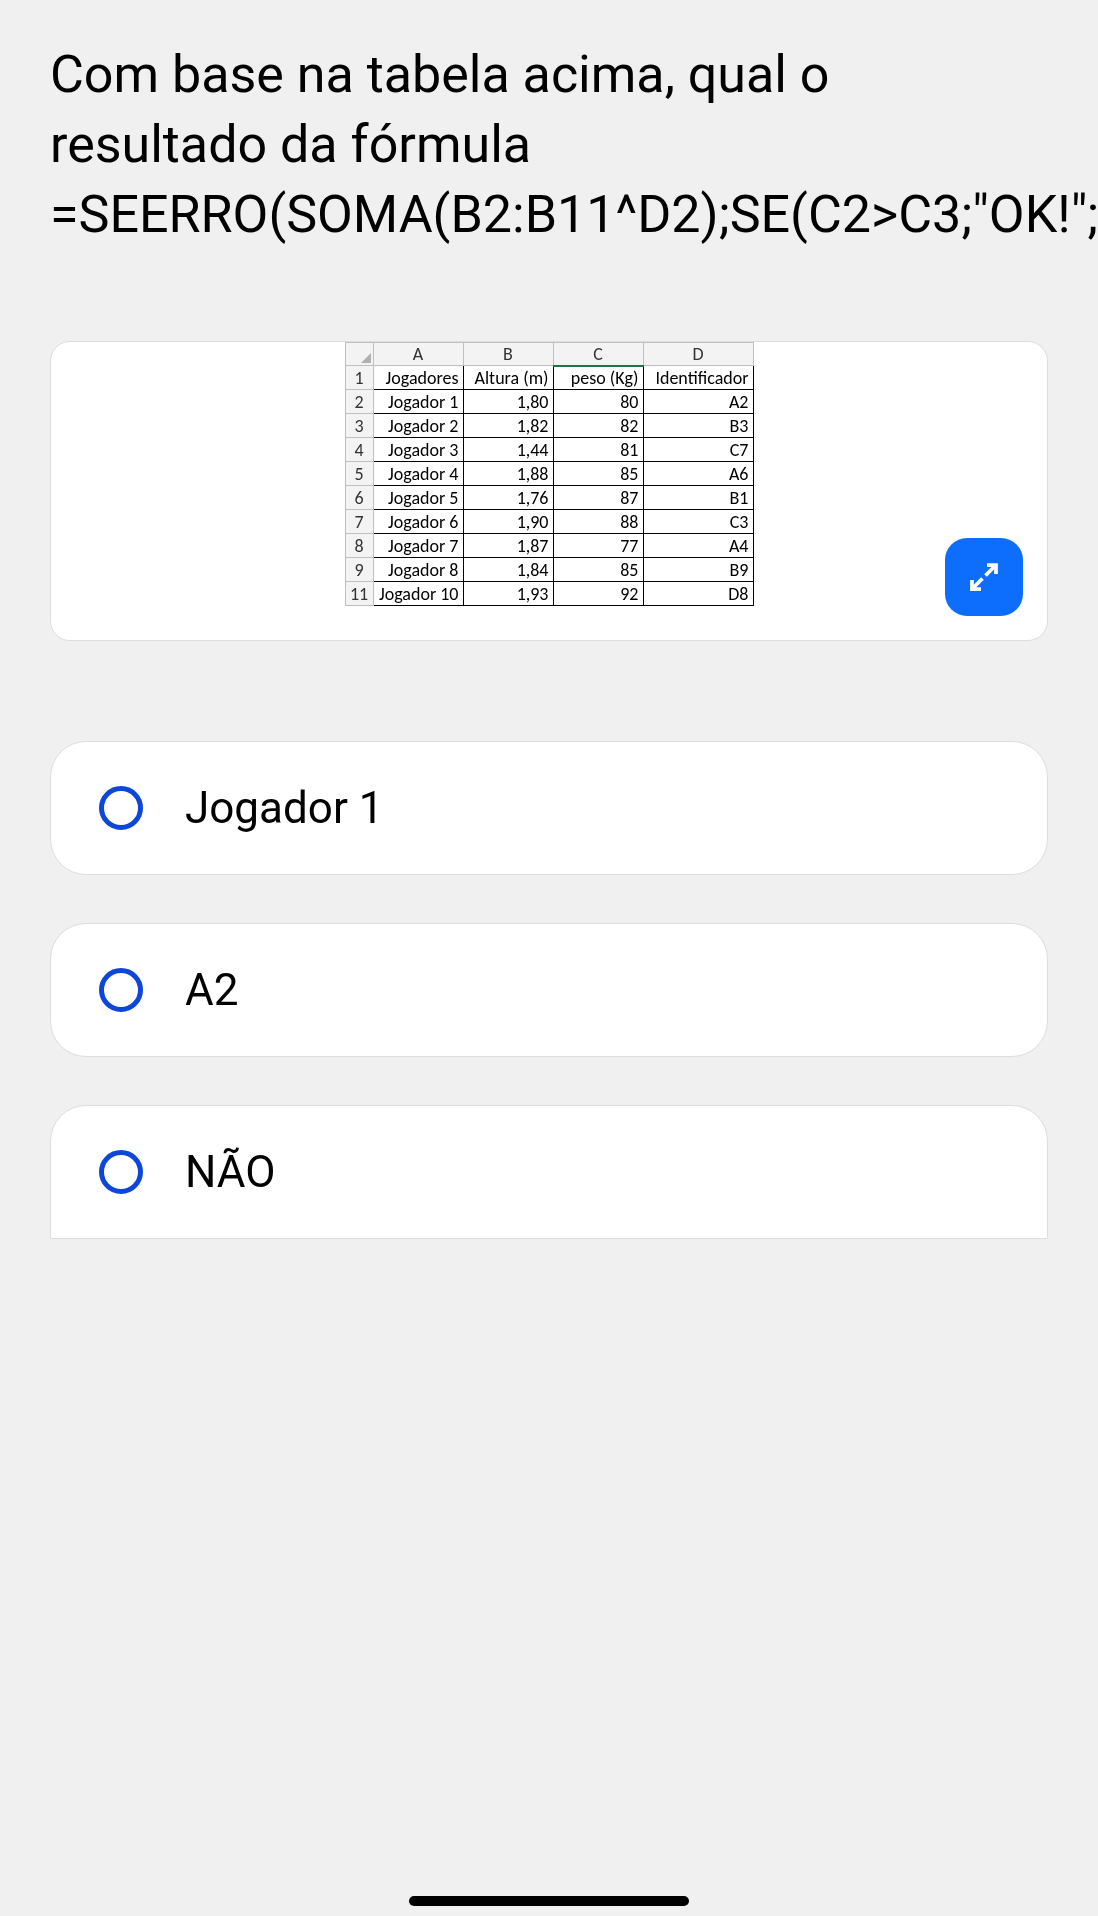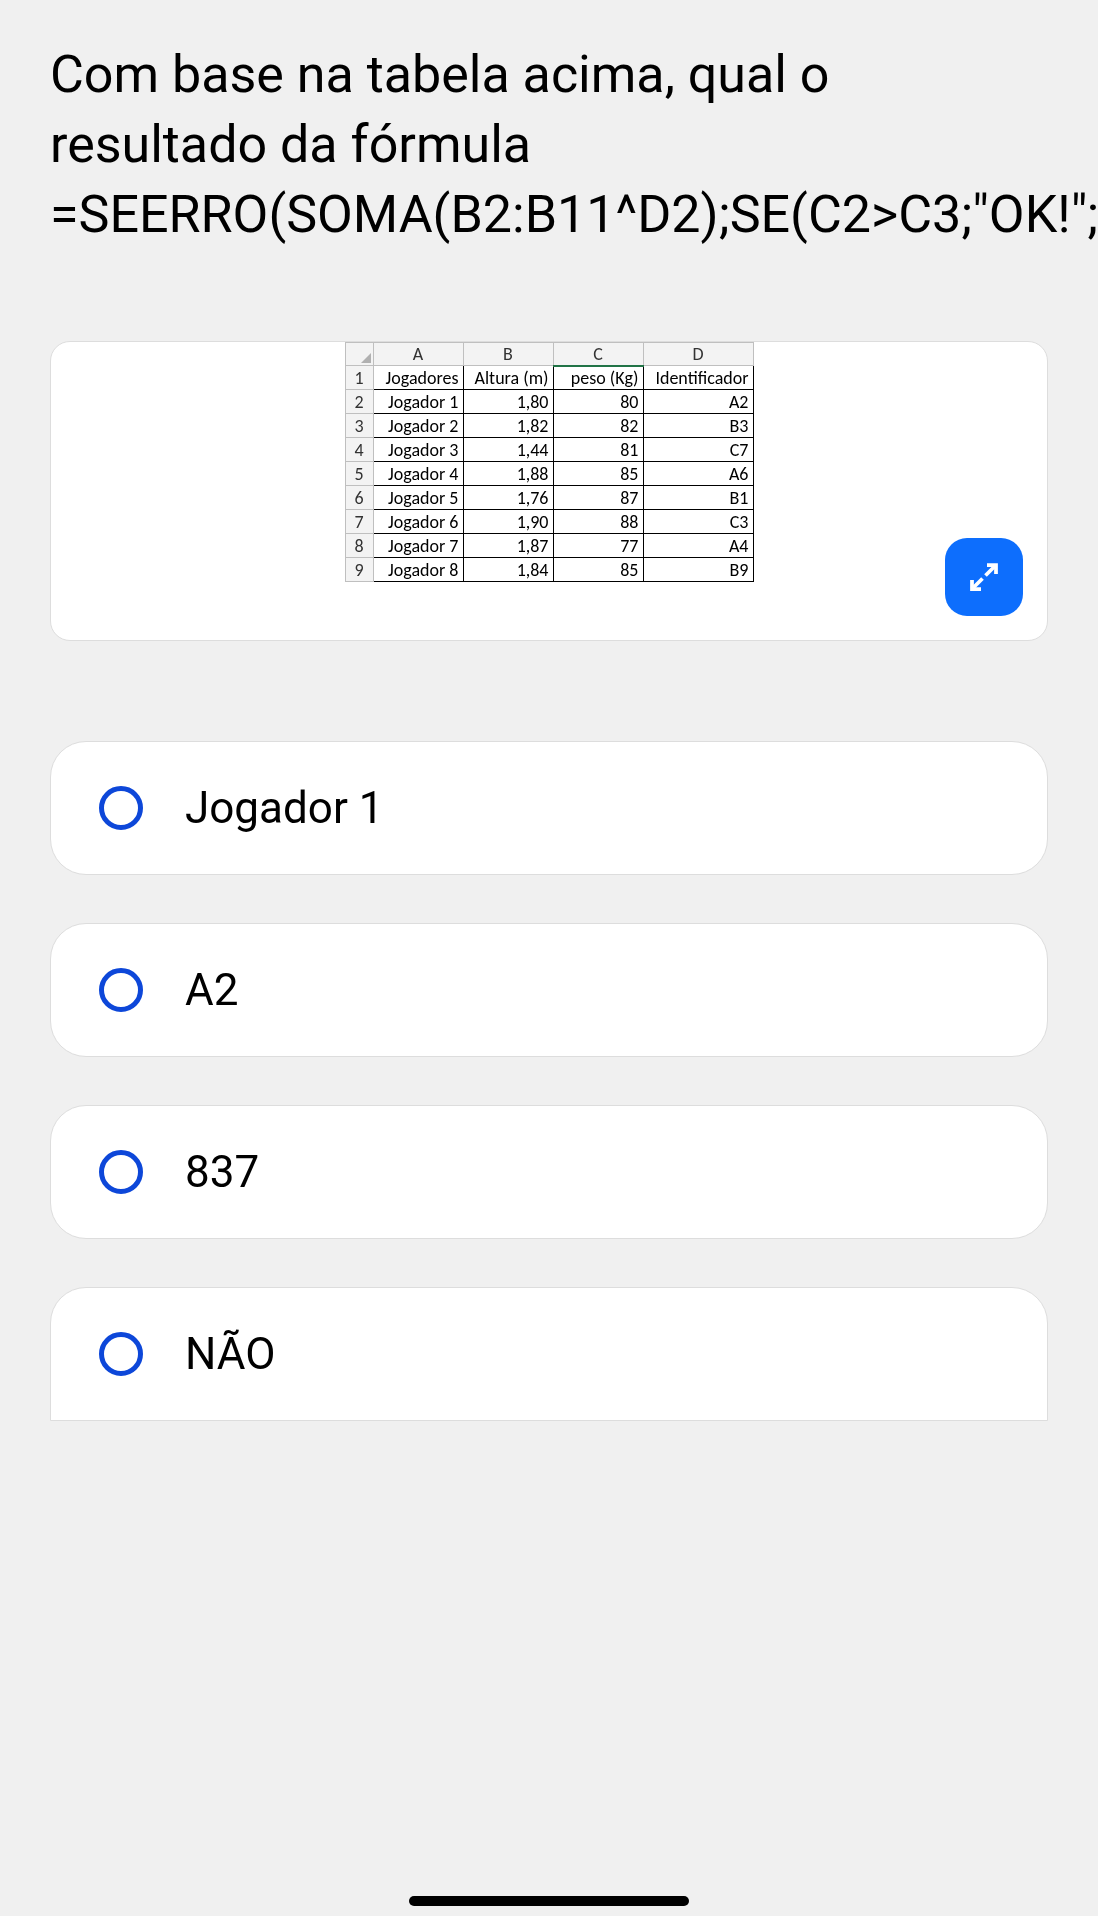--- a/index.html
+++ b/index.html
@@ -204,20 +204,27 @@
             <td class="r">77</td>
             <td class="l">A4</td>
           </tr>
           <tr>
             <th class="rowhead">9</th>
             <td class="l">Jogador 8</td>
             <td class="r">1,84</td>
             <td class="r">85</td>
             <td class="l">B9</td>
           </tr>
+          <tr>
+            <th class="rowhead">11</th>
+            <td class="l">Jogador 10</td>
+            <td class="r">1,93</td>
+            <td class="r">92</td>
+            <td class="l">D8</td>
+          </tr>
         </tbody>
     </table>
     <div class="expand-btn">
       <svg viewBox="0 0 24 24">
         <path d="M14 4h6v6"></path>
         <path d="M20 4l-7 7"></path>
         <path d="M10 20H4v-6"></path>
         <path d="M4 20l7-7"></path>
       </svg>
     </div>
@@ -225,24 +232,20 @@
 
   <div class="options">
     <div class="option">
       <div class="radio"></div>
       <div class="option-label">Jogador 1</div>
     </div>
     <div class="option">
       <div class="radio"></div>
       <div class="option-label">A2</div>
     </div>
-    <div class="option">
-      <div class="radio"></div>
-      <div class="option-label">837</div>
-    </div>
     <div class="option last">
       <div class="radio"></div>
       <div class="option-label">NÃO</div>
     </div>
   </div>
 </div>
 
 <div class="home-indicator"></div>
 
 </body></html>

